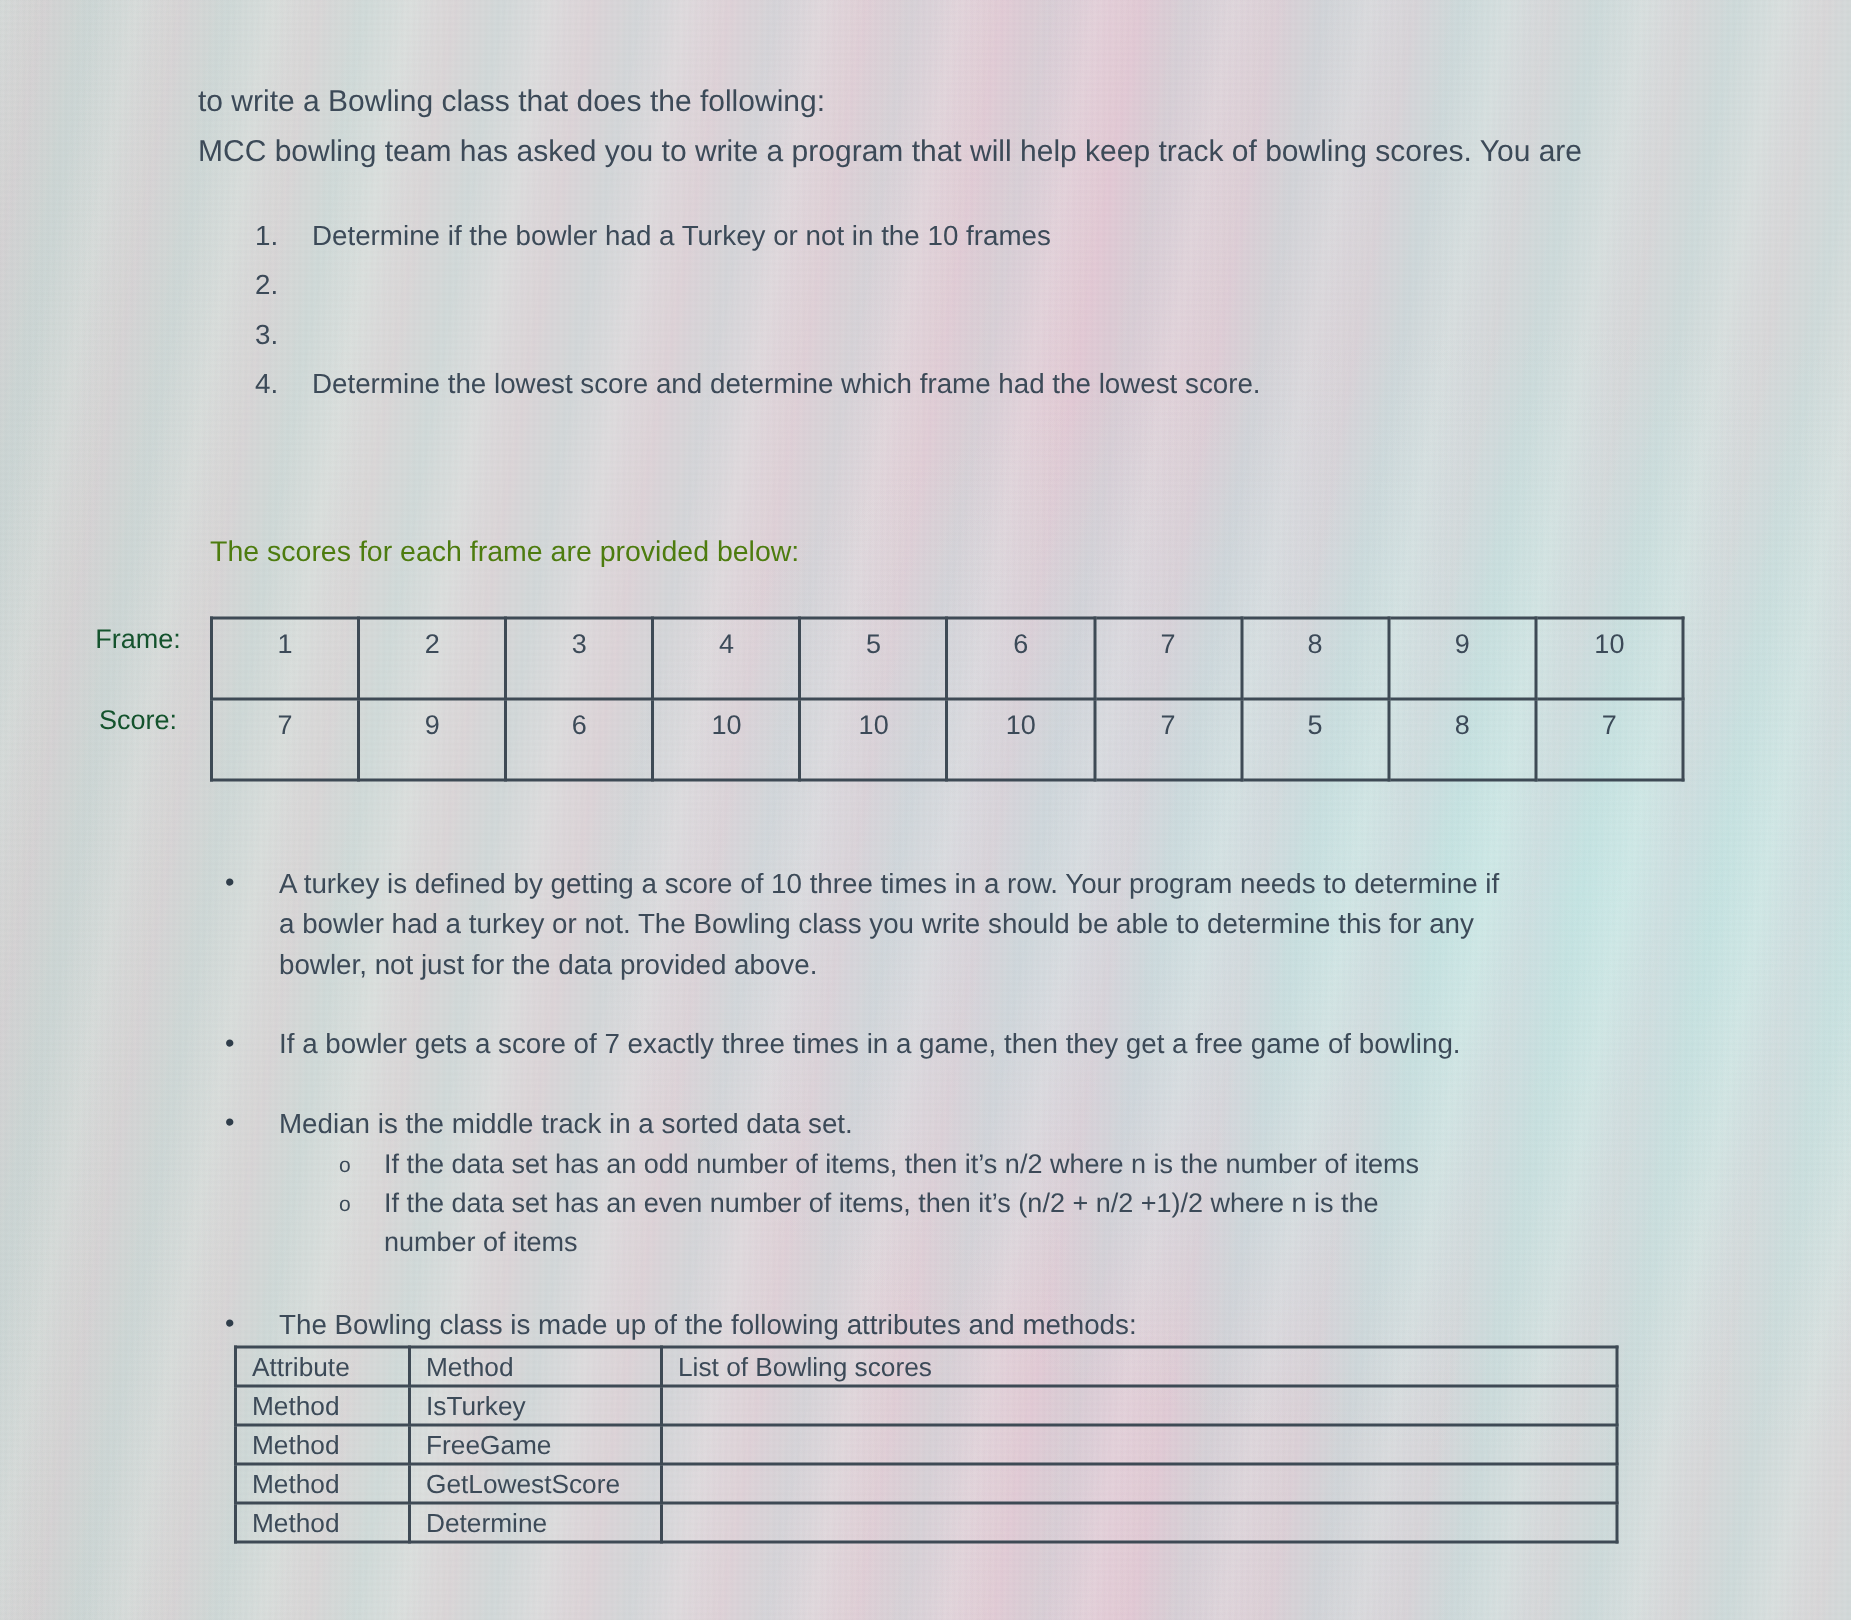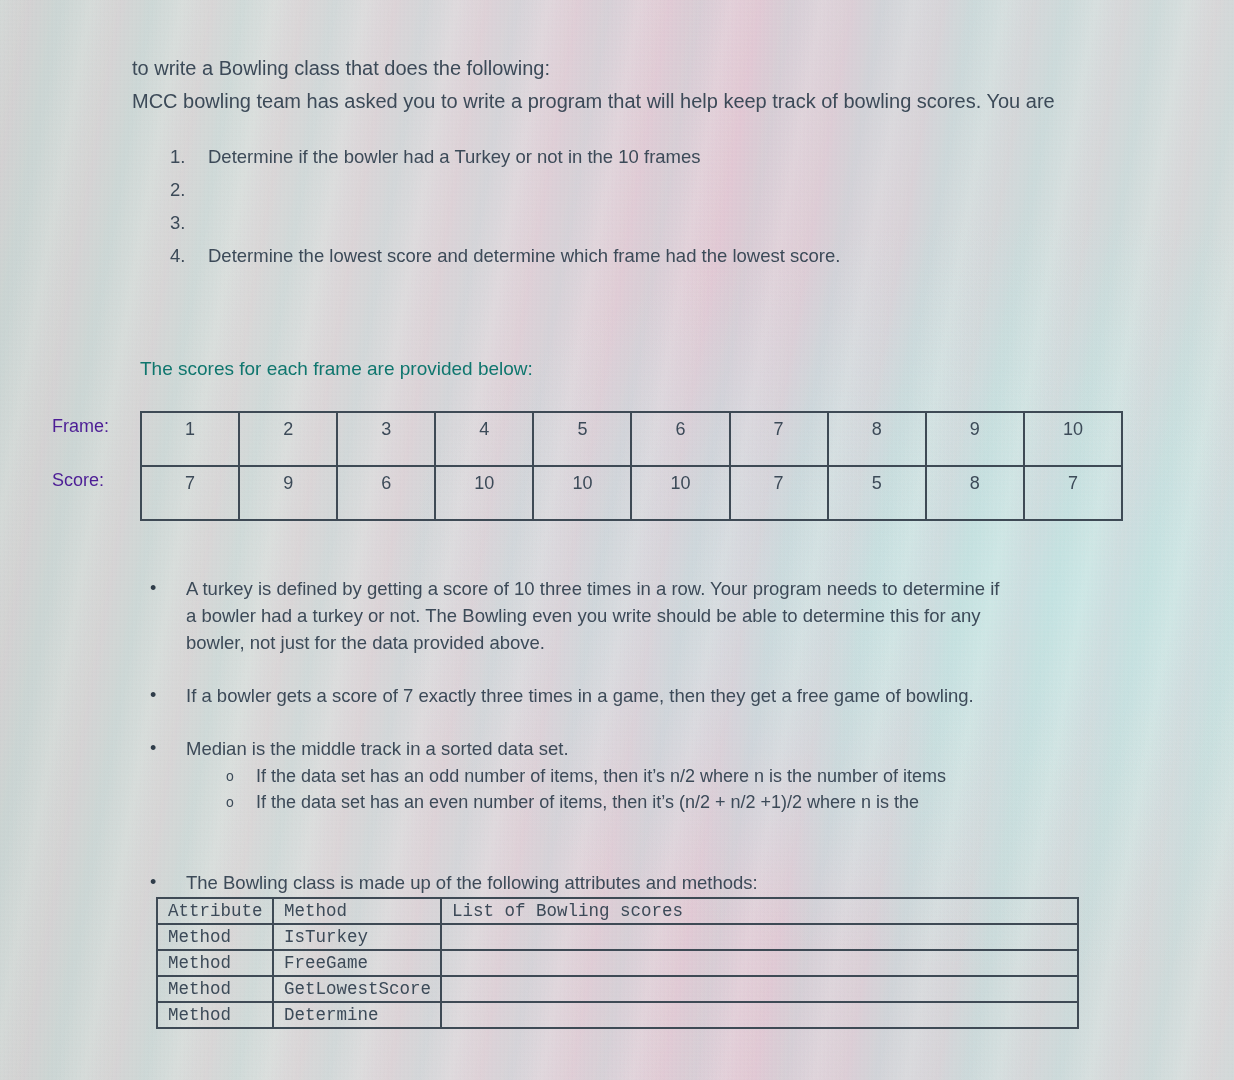--- a/index.html
+++ b/index.html
@@ -31,25 +31,25 @@
     }
     .tasks {
       position: absolute; left: 170px; top: 140px;
       list-style: none; font-size: 18.5px; line-height: 33px; color: #3c4a58;
     }
     .tasks li { display: flex; }
     .tasks .num { width: 38px; }
 
     .scores-caption {
       position: absolute; left: 140px; top: 358px;
-      font-size: 19px; color: #0f766e;
+      font-size: 19px; color: #4d7c0f;
     }
 
     .row-label {
-      position: absolute; font-size: 18px; color: #4c1d95; text-align: left; width: 80px;
+      position: absolute; font-size: 18px; color: #14532d; text-align: center; width: 80px;
     }
     .frame-table {
       position: absolute; left: 140px; top: 411px; width: 983px; height: 108px;
       border-collapse: collapse; table-layout: fixed;
     }
     .frame-table td {
       border: 2px solid #3e4a55;
       text-align: center; vertical-align: top;
       font-size: 18px; color: #3c4a58;
       padding-top: 6px;
@@ -74,21 +74,20 @@
     .class-table {
       position: absolute; left: 156px; top: 897px; width: 923px;
       border-collapse: collapse; table-layout: fixed;
       font-size: 17.5px; color: #3c4a58;
     }
     .class-table td {
       border: 2px solid #3e4a55;
       padding: 1px 10px;
       height: 26px;
       text-align: left;
-      font-family: Liberation Mono, monospace;
     }
   </style>
 </head>
 <body>
 
 <div class="stripe-overlay"></div>
 
 <div class="page">
 
   <div class="intro">
@@ -145,21 +144,21 @@
       <td>7</td>
     </tr>
   </tbody>
     </table>
 
   <div class="bullets">
     <div class="bullet" style="top:0px;">
       <span class="dot">•</span>
       <div>
         <div>A turkey is defined by getting a score of 10 three times in a row. Your program needs to determine if</div>
-        <div>a bowler had a turkey or not. The Bowling even you write should be able to determine this for any</div>
+        <div>a bowler had a turkey or not. The Bowling class you write should be able to determine this for any</div>
         <div>bowler, not just for the data provided above.</div>
       </div>
     </div>
 
     <div class="bullet" style="top:107px;">
       <span class="dot">•</span>
       <div>If a bowler gets a score of 7 exactly three times in a game, then they get a free game of bowling.</div>
     </div>
 
     <div class="bullet" style="top:160px;">
@@ -167,20 +166,21 @@
       <div>Median is the middle track in a sorted data set.</div>
     </div>
     <div class="sub" style="left:76px; top:188px;">
       <span class="circ">o</span>
       <div>If the data set has an odd number of items, then it’s n/2 where n is the number of items</div>
     </div>
     <div class="sub" style="left:76px; top:214px;">
       <span class="circ">o</span>
       <div>
         <div>If the data set has an even number of items, then it’s (n/2 + n/2 +1)/2  where n is the</div>
+        <div>number of items</div>
       </div>
     </div>
 
     <div class="bullet" style="top:294px;">
       <span class="dot">•</span>
       <div>The Bowling class is made up of the following attributes and methods:</div>
     </div>
   </div>
 
   <table class="class-table">

